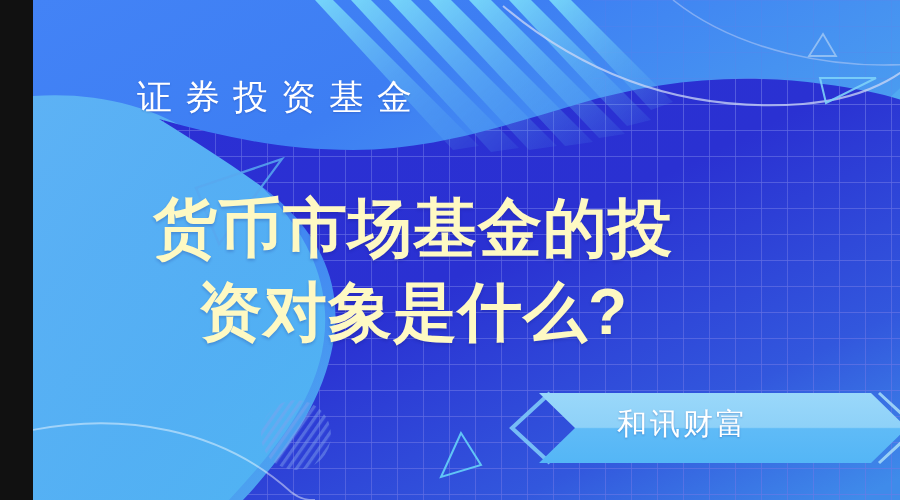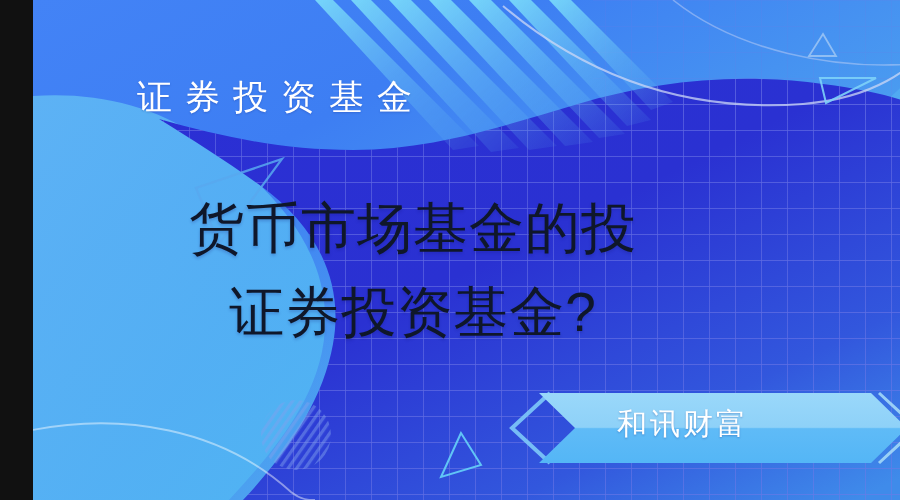--- a/index.html
+++ b/index.html
@@ -32,24 +32,24 @@
     font-weight:400;
     text-shadow:0 1px 2px rgba(20,30,120,.25);
     white-space:nowrap;
   }
   .title-wrap{
     position:absolute;left:0;top:186px;width:760px;
     text-align:center;
   }
   .title-line{
     display:block;
-    font-size:55px;
+    font-size:64px;
     line-height:84px;
-    font-weight:normal;
-    color:#0f172a;
+    font-weight:bold;
+    color:#fef9c3;
     letter-spacing:1px;
     white-space:nowrap;
     text-shadow:0 2px 3px rgba(18,24,120,.22);
   }
   
   .badge-wrap{position:absolute;left:470px;top:388px;width:430px;height:80px;font-family:Liberation Serif, serif;}
   .badge-label{
     position:absolute;left:0;top:0;width:360px;height:72px;
     display:flex;align-items:center;justify-content:center;
     font-size:30px;color:#ffffff;letter-spacing:3px;
@@ -184,20 +184,20 @@
 
         <path d="M846,393 L884,428 L846,463" fill="none" stroke="#a9def9" stroke-width="3" opacity="0.85"></path>
       </g>
     </g>
   </svg>
 
   <div class="subtitle">证券投资基金</div>
 
   <div class="title-wrap">
     <span class="title-line">货币市场基金的投</span>
-    <span class="title-line">证券投资基金?</span>
+    <span class="title-line">资对象是什么?</span>
   </div>
 
   <div class="badge-wrap">
     <div class="badge-label">和讯财富</div>
   </div>
 
 </div>
 
 </body></html>

